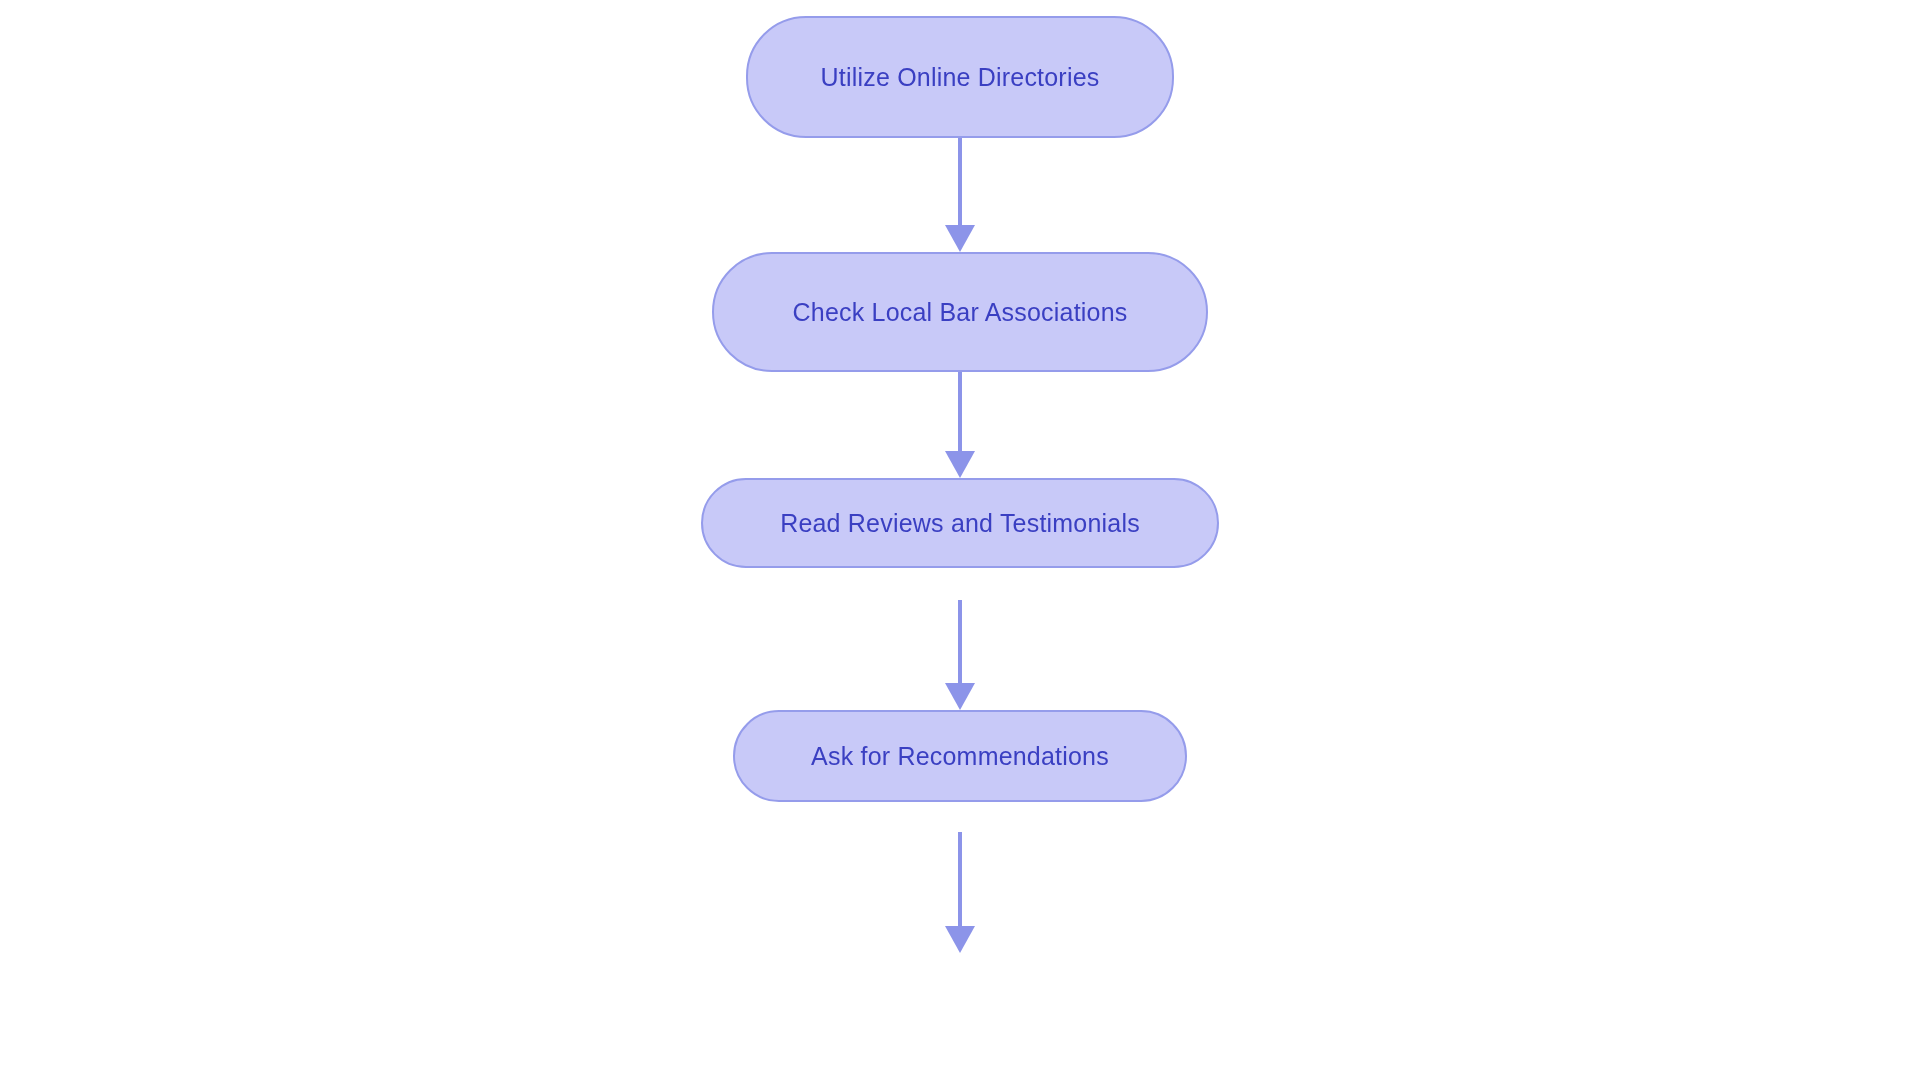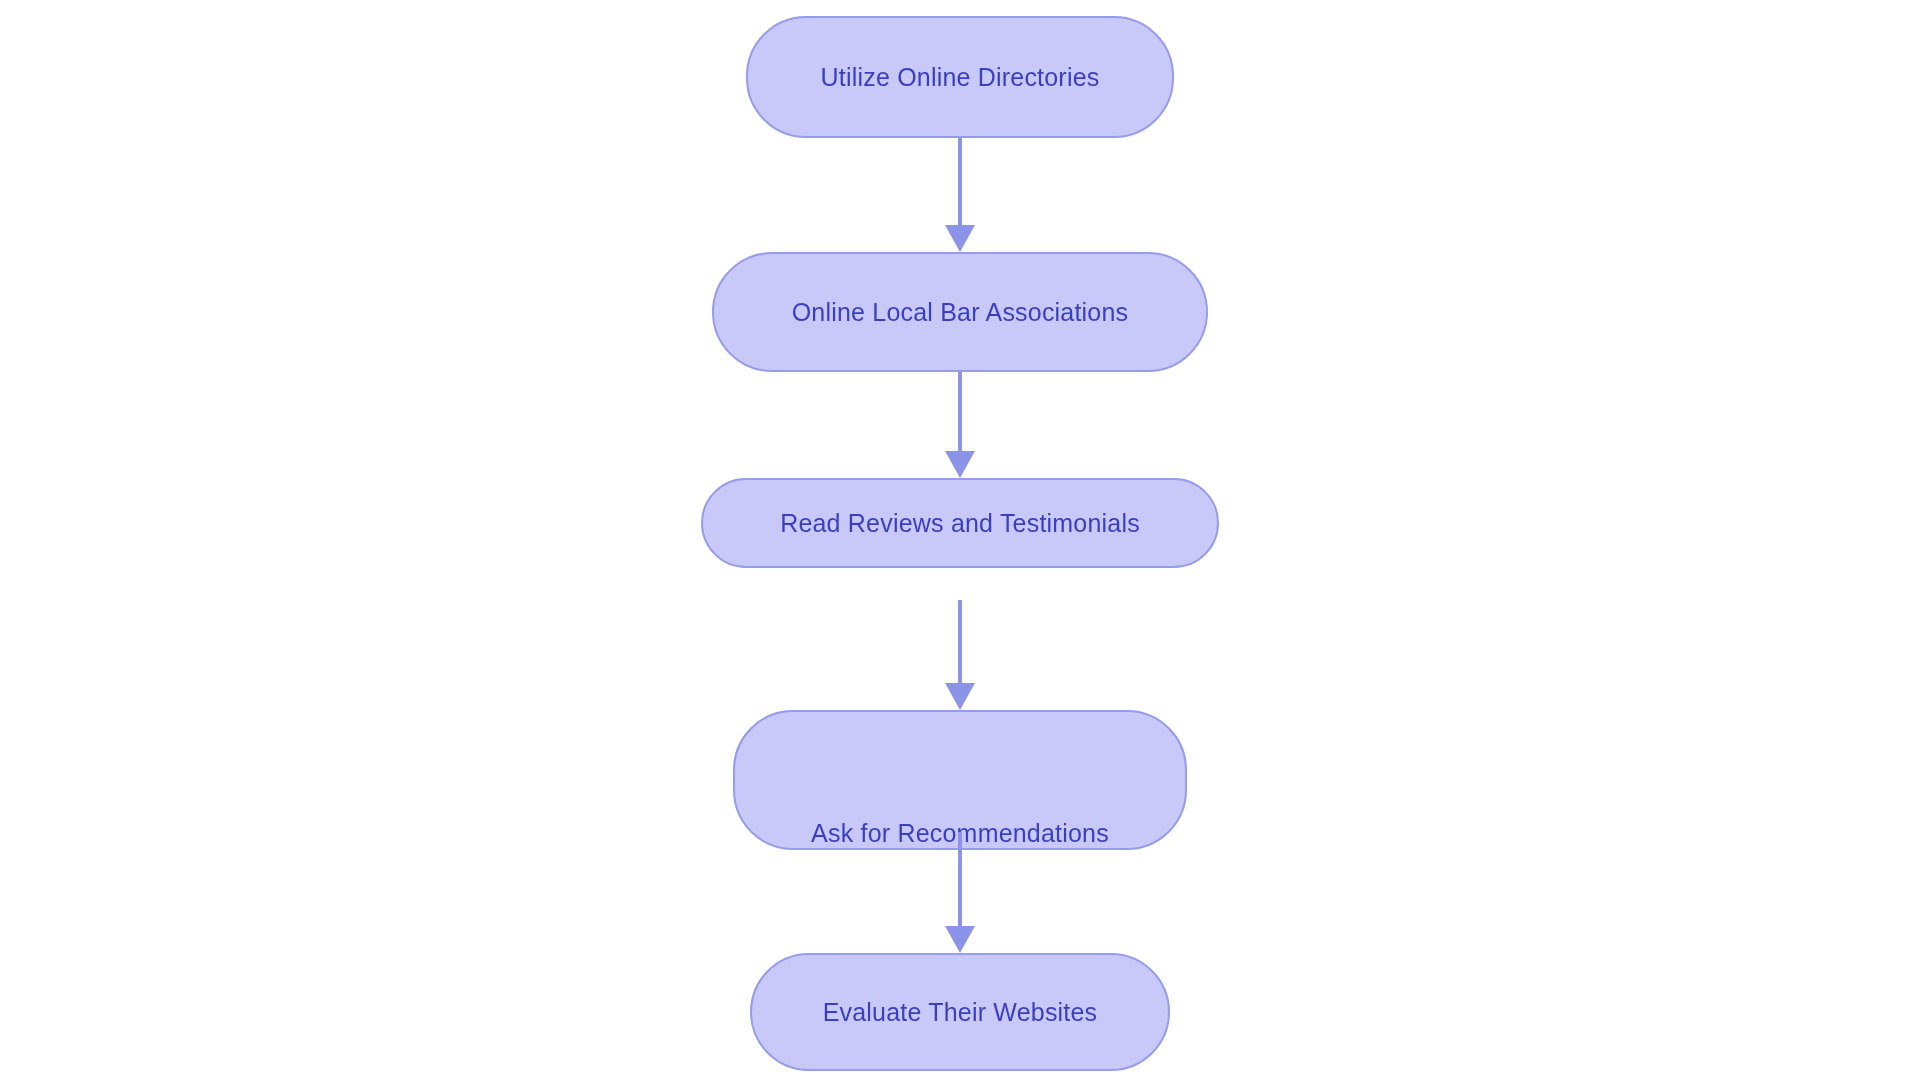--- a/index.html
+++ b/index.html
@@ -66,43 +66,40 @@
   <div class="flow-node" style="left:746px; top:16px; width:428px; height:122px;">
     <span class="label">Utilize Online Directories</span>
   </div>
 
   <div class="connector" style="left:944px; top:138px; height:114px;">
     <div class="line"></div>
     <div class="head"></div>
   </div>
 
   <div class="flow-node" style="left:712px; top:252px; width:496px; height:120px;">
-    <span class="label">Online Local Bar Associations</span>
+    <span class="label">Check Local Bar Associations</span>
   </div>
 
   <div class="connector" style="left:944px; top:372px; height:106px;">
     <div class="line"></div>
     <div class="head"></div>
   </div>
 
   <div class="flow-node" style="left:701px; top:478px; width:518px; height:90px;">
     <span class="label">Read Reviews and Testimonials</span>
   </div>
 
   <div class="connector" style="left:944px; top:600px; height:110px;">
     <div class="line"></div>
     <div class="head"></div>
   </div>
 
-  <div class="flow-node" style="left:733px; top:710px; width:454px; height:140px;align-items:flex-end;">
+  <div class="flow-node" style="left:733px; top:710px; width:454px; height:92px;">
     <span class="label">Ask for Recommendations</span>
   </div>
 
   <div class="connector" style="left:944px; top:832px; height:121px;">
     <div class="line"></div>
     <div class="head"></div>
   </div>
 
-  <div class="flow-node" style="left:750px; top:953px; width:420px; height:118px;">
-    <span class="label">Evaluate Their Websites</span>
-  </div>
 
 </div>
 
 </body></html>

